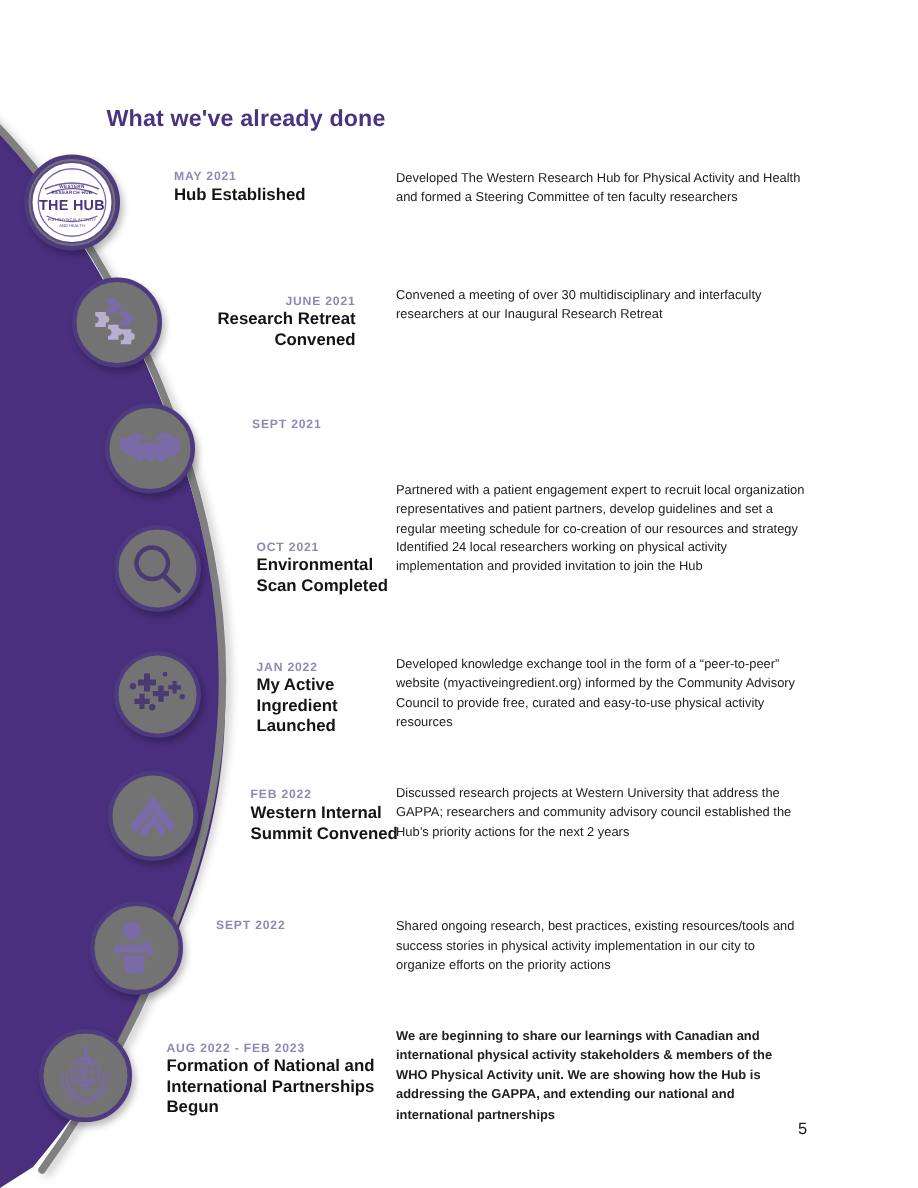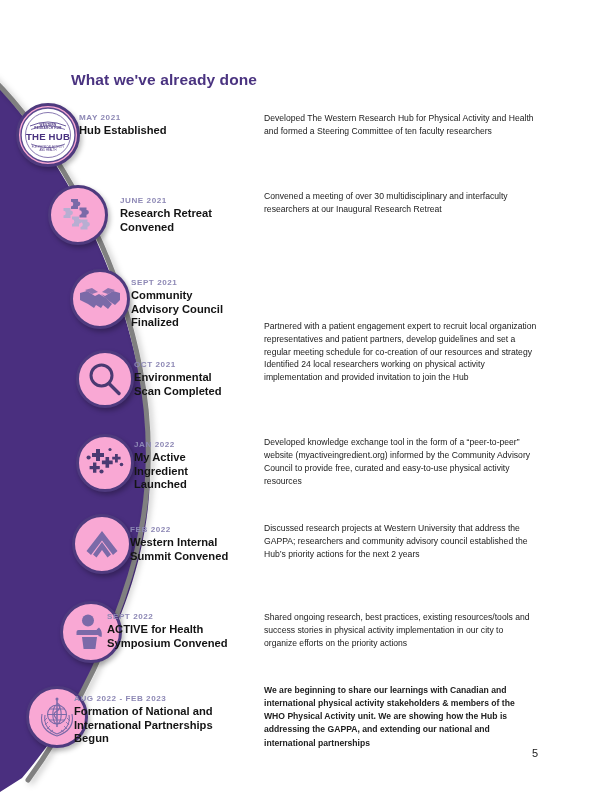--- a/index.html
+++ b/index.html
@@ -46,32 +46,33 @@
     width: 612px; height: 792px;
   }
   .row {
     position: absolute;
     left: 0;
     width: 612px;
   }
   .badge {
     position: absolute;
     border-radius: 50%;
-    background: #f9a8d4;
+    background: #737373;
     border: 3px solid #4e3a7e;
     box-sizing: border-box;
     box-shadow: 2px 3px 5px rgba(0,0,0,0.28);
     display: flex;
     align-items: center;
     justify-content: center;
     overflow: hidden;
   }
   .badge svg { display: block; }
   .label-block {
     position: absolute;
+    padding-left: 37px;
   }
   .date {
     font-size: 8.1px;
     font-weight: bold;
     color: #8d88b5;
     letter-spacing: 0.55px;
     margin: 0 0 2px 0;
     white-space: nowrap;
   }
   .title {
@@ -150,44 +151,41 @@
             <path d="M13 4 h7 v2.4 a2.4 2.4 0 1 1 0 4.8 V14 h-7 v-2.6 a2.3 2.3 0 1 0 0-4.6 Z"></path>
             <path d="M21.5 12.5 h7 v2.4 a2.4 2.4 0 1 1 0 4.8 v2.8 h-7 v-2.6 a2.3 2.3 0 1 0 0-4.6 Z"></path>
           </g>
           <g fill="#b7aed2">
             <path d="M5.5 13 h7 v2.4 a2.4 2.4 0 1 1 0 4.8 V23 h-7 v-2.6 a2.3 2.3 0 1 0 0-4.6 Z"></path>
             <path d="M14 21.5 h7 v2.4 a2.4 2.4 0 1 1 0 4.8 v2.8 h-7 v-2.6 a2.3 2.3 0 1 0 0-4.6 Z"></path>
             <path d="M22.5 24.5 h7 v2.4 a2.4 2.4 0 1 1 0 4.8 v2.8 h-7 v-2.6 a2.3 2.3 0 1 0 0-4.6 Z"></path>
           </g>
         </svg>
       </div>
-      <div class="label-block" style="left:120px; top:196px;">
+      <div class="label-block" style="left:108px; top:196px;text-align:right;">
         <p class="date">JUNE 2021</p>
         <p class="title">Research Retreat
 Convened</p>
       </div>
       <div class="desc" style="top:190px;">Convened a meeting of over 30 multidisciplinary and interfaculty researchers at our Inaugural Research Retreat</div>
     </div>
 
     <div class="row" style="top:0;">
       <div class="badge" style="left:70px; top:269px; width:60px; height:60px;">
         <svg width="42" height="34" viewBox="0 0 42 34">
           <g fill="#7b6aa8">
             <path d="M1 11 L8 9 L16 14 L20 12 L27 16 L33 22 L29 27 L24 23 L22 26 L17 23 L15 26 L9 22 L1 18 Z"></path>
             <path d="M41 11 L34 9 L26 14 L22 12 L30 19 L36 23 L41 18 Z"></path>
             <path d="M6 8 L13 6 L19 10 L13 12 Z" opacity="0.85"></path>
             <path d="M36 8 L29 6 L23 10 L29 12 Z" opacity="0.85"></path>
           </g>
         </svg>
       </div>
       <div class="label-block" style="left:131px; top:278px;">
         <p class="date">SEPT 2021</p>
-        <p class="title">Community
-Advisory Council
-Finalized</p>
       </div>
       <div class="desc" style="top:276px;margin-top:44px;">Partnered with a patient engagement expert to recruit local organization representatives and patient partners, develop guidelines and set a regular meeting schedule for co-creation of our resources and strategy</div>
     </div>
 
     <div class="row" style="top:0;">
       <div class="badge" style="left:76px; top:350px; width:58px; height:58px;">
         <svg width="38" height="38" viewBox="0 0 38 38">
           <circle cx="15.5" cy="15.5" r="10.5" fill="none" stroke="#4a3a72" stroke-width="3"></circle>
           <line x1="23" y1="23.5" x2="33" y2="33.5" stroke="#4a3a72" stroke-width="3.4" stroke-linecap="round"></line>
         </svg>
@@ -245,22 +243,20 @@
           <g fill="#7b6aa8">
             <circle cx="17" cy="7.5" r="6"></circle>
             <path d="M7.5 17 h19 a2 2 0 0 1 2 2 v3 h-23 v-3 a2 2 0 0 1 2 -2 z"></path>
             <path d="M11 24 h15 l-1.6 12 h-11.8 z"></path>
             <path d="M28 14.5 a10.5 10.5 0 0 1 2.6 9.5 l-3.2 -0.9 a7.3 7.3 0 0 0 -1.8 -6.6 z"></path>
           </g>
         </svg>
       </div>
       <div class="label-block" style="left:107px; top:612px;">
         <p class="date">SEPT 2022</p>
-        <p class="title">ACTIVE for Health
-Symposium Convened</p>
       </div>
       <div class="desc" style="top:611px;">Shared ongoing research, best practices, existing resources/tools and success stories in physical activity implementation in our city to organize efforts on the priority actions</div>
     </div>
 
     <div class="row" style="top:0;">
       <div class="badge" style="left:26px; top:686px; width:62px; height:62px;">
         <svg width="46" height="46" viewBox="0 0 46 46">
           <g fill="none" stroke="#7b6aa8" stroke-width="1.1">
             <circle cx="23" cy="20.5" r="9.5"></circle>
             <ellipse cx="23" cy="20.5" rx="4.2" ry="9.5"></ellipse>

